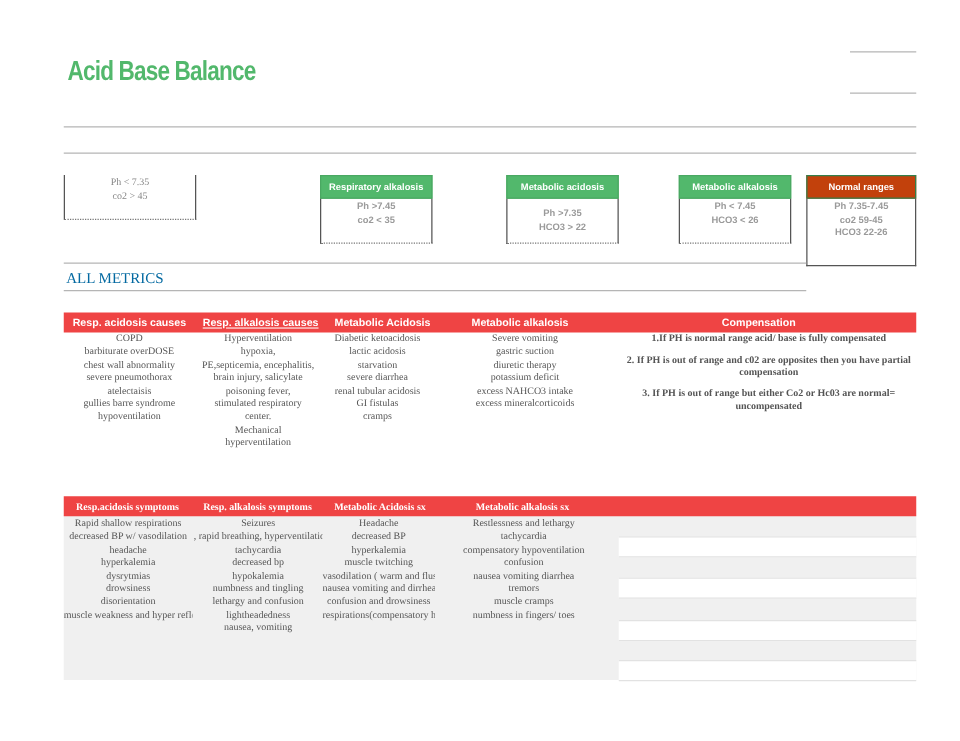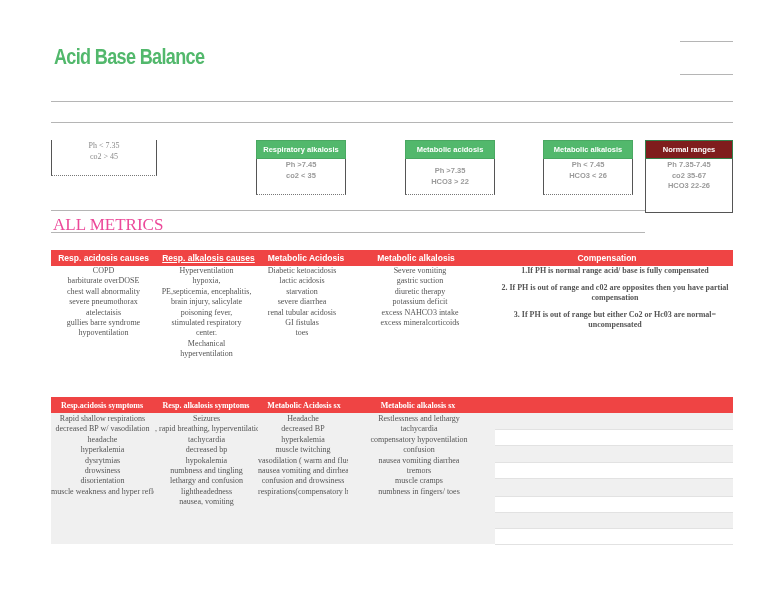--- a/index.html
+++ b/index.html
@@ -14,32 +14,32 @@
   }
   .hline { position: absolute; height: 2px; background: #b5b5b5; }
   .hline.thin { height: 1px; }
 
   .card { position: absolute; top: 140px; }
   .card-head {
     height: 19px; background: #52b86c; color: #fff;
     font-family: "Liberation Sans", sans-serif; font-weight: 700; font-size: 7.5px;
     display: flex; align-items: center; justify-content: center; border: 1px solid #4aa862;
   }
-  .card-head.dark { background: #7f1d1d; border-color: #337f4b; }
+  .card-head.dark { background: #c2410c; border-color: #337f4b; }
   .card-body {
     border-left: 1px solid #555; border-right: 1px solid #555;
     border-bottom: 1px dotted #777; text-align: center;
     font-size: 8px; line-height: 10.5px; color: #888;
   }
   .card-body.sans { font-family: "Liberation Sans", sans-serif; font-weight: 700; color: #9a9a9a; font-size: 7.5px; }
   .card-body.solid { border: 1px solid #555; border-top: none; }
 
   .section-label {
     position: absolute; left: 53px; top: 215px;
-    font-family: "Liberation Serif", serif; font-size: 17px; color: #ec4899;
+    font-family: "Liberation Serif", serif; font-size: 12px; color: #0369a1;
   }
 
   .thead {
     position: absolute; display: flex; align-items: center;
     height: 16px; background: #ef4444; color: #fff;
   }
   .thead .th { text-align: center; font-size: 8.5px; white-space: nowrap; overflow: hidden; }
   .thead.sans .th { font-family: "Liberation Sans", sans-serif; font-weight: 700; }
   .thead.serif .th { font-family: "Liberation Serif", serif; font-weight: 700; font-size: 8px; }
 
@@ -89,21 +89,21 @@
   <div class="card-body sans" style="height:36px; padding-top:1px;">
     <div>Ph &lt; 7.45</div>
     <div>HCO3 &lt; 26</div>
   </div>
 </div>
 
 <div class="card" style="left:645px; width:88px;">
   <div class="card-head dark">Normal ranges</div>
   <div class="card-body sans solid" style="height:54px; padding-top:1px;">
     <div>Ph 7.35-7.45</div>
-    <div>co2 35-67</div>
+    <div>co2 59-45</div>
     <div>HCO3 22-26</div>
   </div>
 </div>
 
 <div class="hline thin" style="left:51px; top:210px; width:594px;"></div>
 <div class="section-label">ALL METRICS</div>
 <div class="hline thin" style="left:51px; top:232px; width:594px;"></div>
 
 <div class="thead sans" style="left:51px; top:250px; width:682px;">
   <div class="th" style="width:105px;">Resp. acidosis causes</div>
@@ -133,21 +133,21 @@
   <div>Mechanical</div>
   <div>hyperventilation</div>
 </div>
 <div class="col" style="left:257px; top:266px; width:90px;">
   <div>Diabetic ketoacidosis</div>
   <div>lactic acidosis</div>
   <div>starvation</div>
   <div>severe diarrhea</div>
   <div>renal tubular acidosis</div>
   <div>GI fistulas</div>
-  <div>toes</div>
+  <div>cramps</div>
 </div>
 <div class="col" style="left:355px; top:266px; width:130px;">
   <div>Severe vomiting</div>
   <div>gastric suction</div>
   <div>diuretic therapy</div>
   <div>potassium deficit</div>
   <div>excess NAHCO3 intake</div>
   <div>excess mineralcorticoids</div>
 </div>
 <div class="comp" style="left:497px; top:266px; width:236px;">

